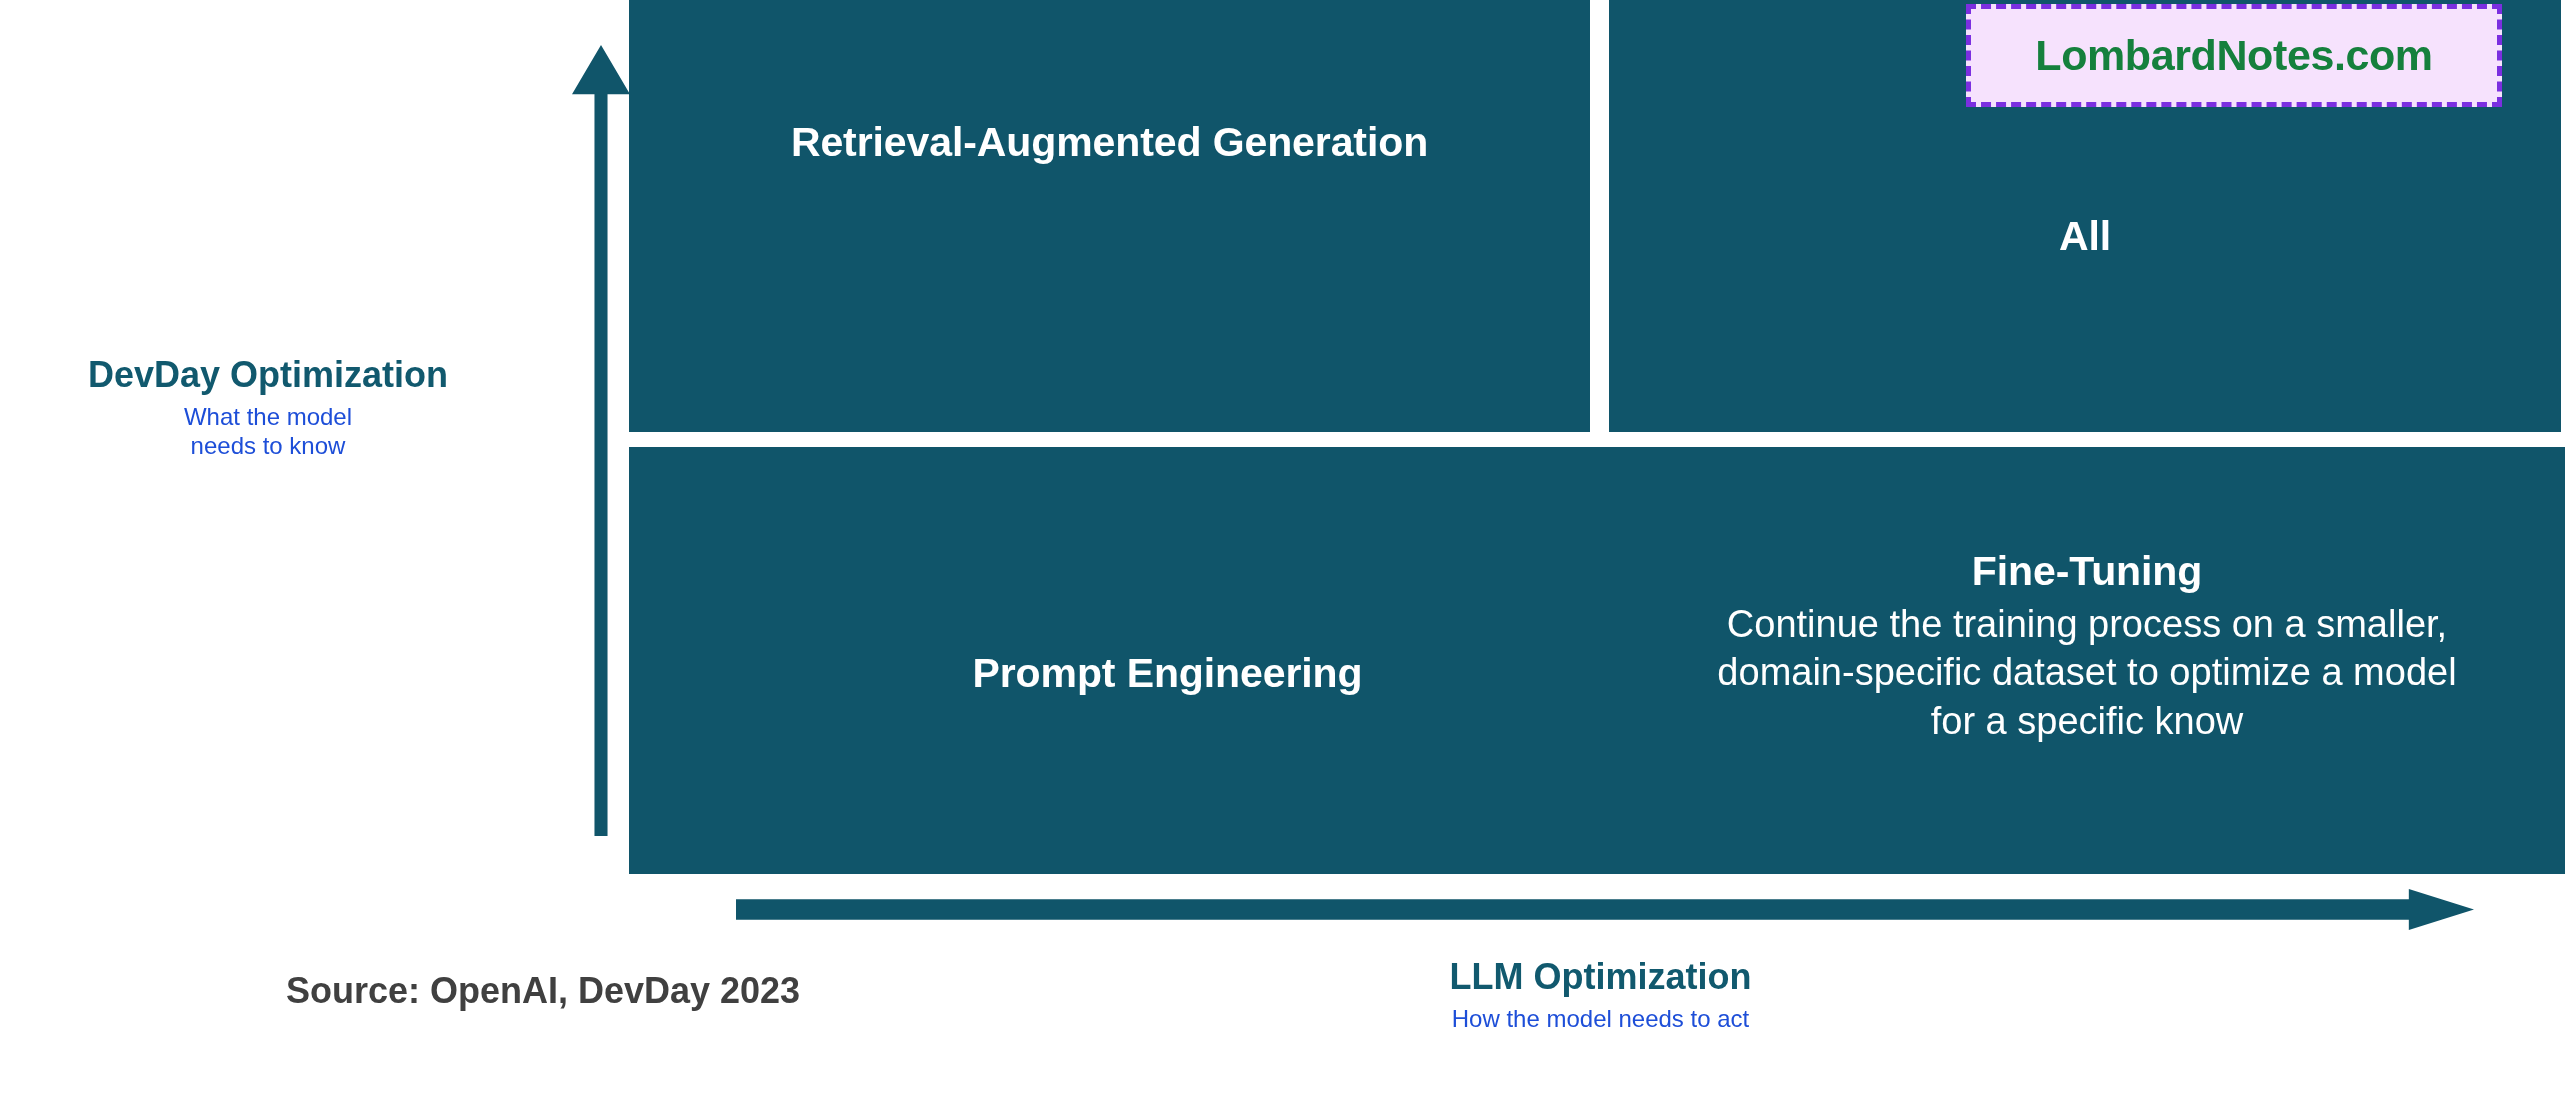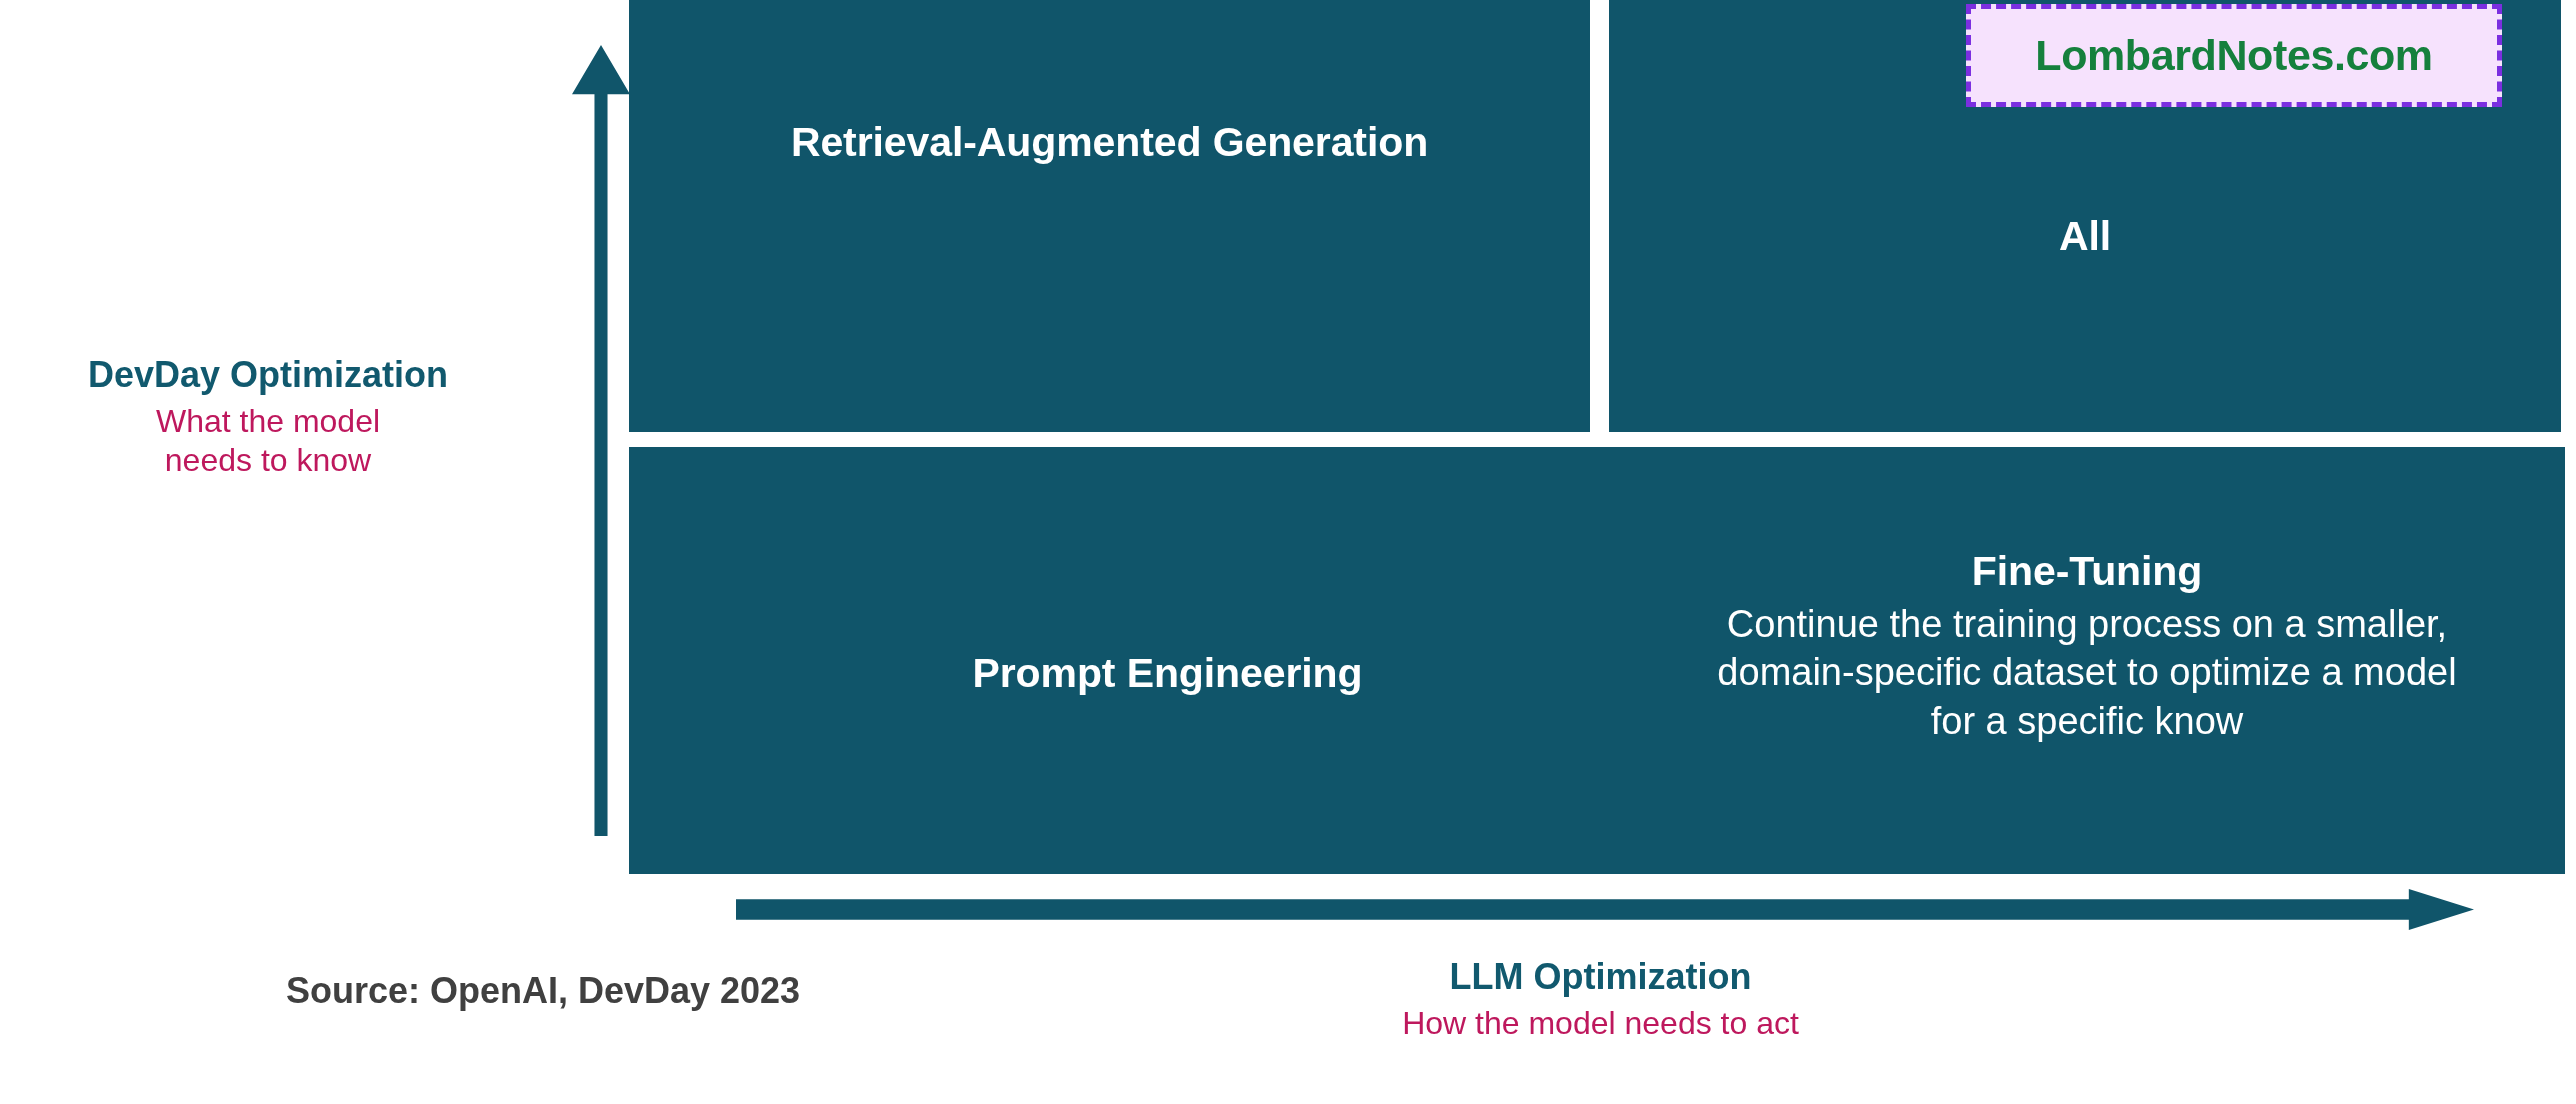--- a/index.html
+++ b/index.html
@@ -138,23 +138,23 @@
     text-align: center;
   }
   .axis-title {
     font-size: 36px;
     font-weight: bold;
     color: #11596E;
     line-height: 1.2;
     white-space: nowrap;
   }
   .axis-sub {
-    font-size: 32px;
+    font-size: 24px;
     font-weight: normal;
-    color: #be185d;
+    color: #1d4ed8;
     line-height: 1.22;
     margin-top: 5.8px;
   }
 
   #y-axis-label {
     left: 0px;
     top: 353px;
     width: 536px;
   }
   #y-axis-label .axis-sub { max-width: 391px; margin-left: auto; margin-right: auto; }

